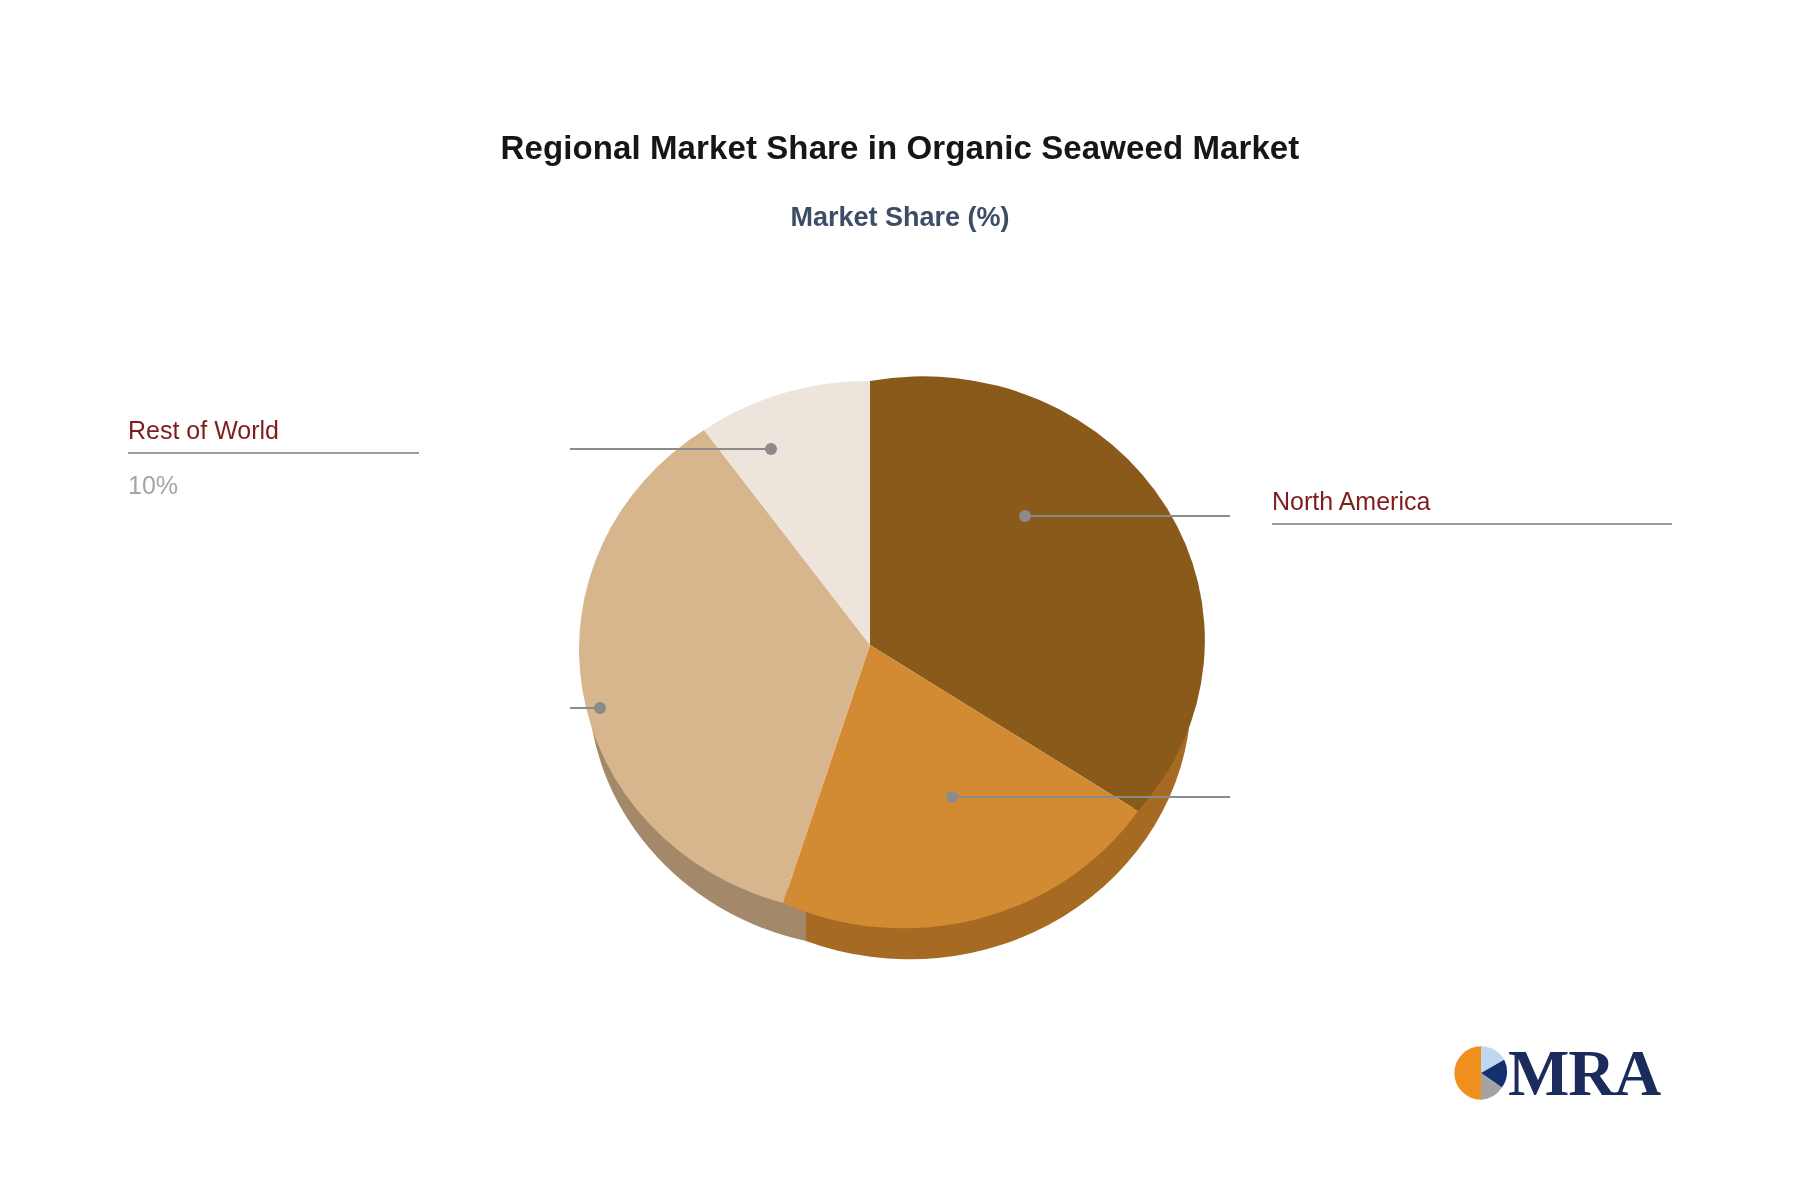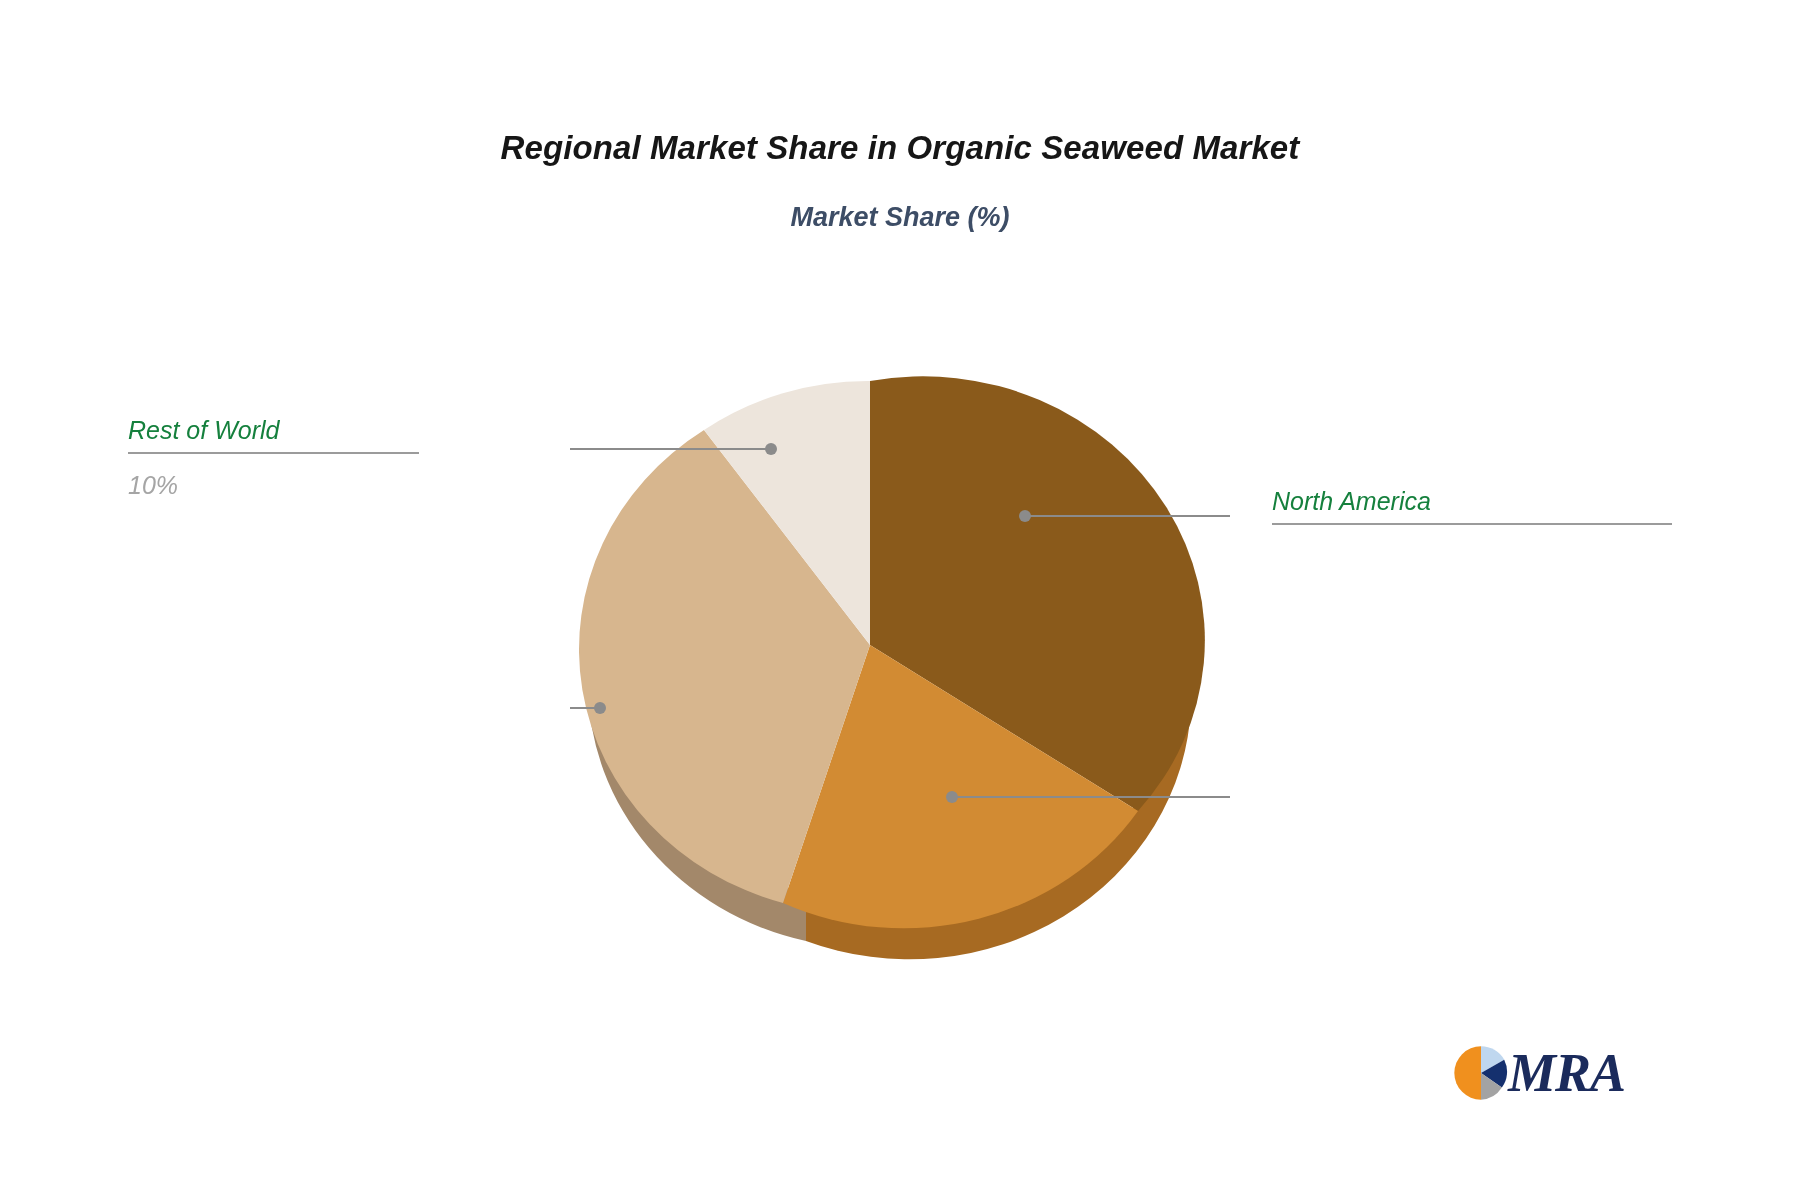--- a/index.html
+++ b/index.html
@@ -14,21 +14,20 @@
     position: relative;
     overflow: hidden;
     font-family: "Liberation Sans", sans-serif;
     -webkit-font-smoothing: antialiased;
   }
 
   .chart-canvas {
     position: absolute;
     inset: 0;
     background: #ffffff;
-    font-style: italic;
   }
 
   
   .title-block {
     position: absolute;
     top: 128px;
     left: 0;
     width: 1800px;
     text-align: center;
   }
@@ -59,21 +58,21 @@
   }
   .pie-svg { display:block; width: 660px; height: 620px; }
 
   
   .callout {
     position: absolute;
     width: 400px;
   }
   .callout .cl-name {
     font-size: 25px;
-    color: #15803d;
+    color: #7f1d1d;
     line-height: 1.25;
     white-space: nowrap;
   }
   .callout .cl-rule {
     height: 0;
     border-top: 2px solid #9b9b9b;
     margin: 6px 0 4px 0;
   }
   .callout .cl-value {
     font-size: 25px;
@@ -96,21 +95,21 @@
     top: 1037px;
     width: 200px;
     height: 72px;
     display: flex;
     align-items: center;
     gap: 2px;
   }
   .logo-mark { width: 58px; height: 58px; flex: 0 0 58px; }
   .logo-text {
     font-family: "Liberation Serif", serif;
-    font-size: 54px;
+    font-size: 65px;
     font-weight: bold;
     color: #1b2b5c;
     letter-spacing: -1px;
     line-height: 1;
     margin-left: -4px;
   }
 </style>
 </head>
 <body>
 

